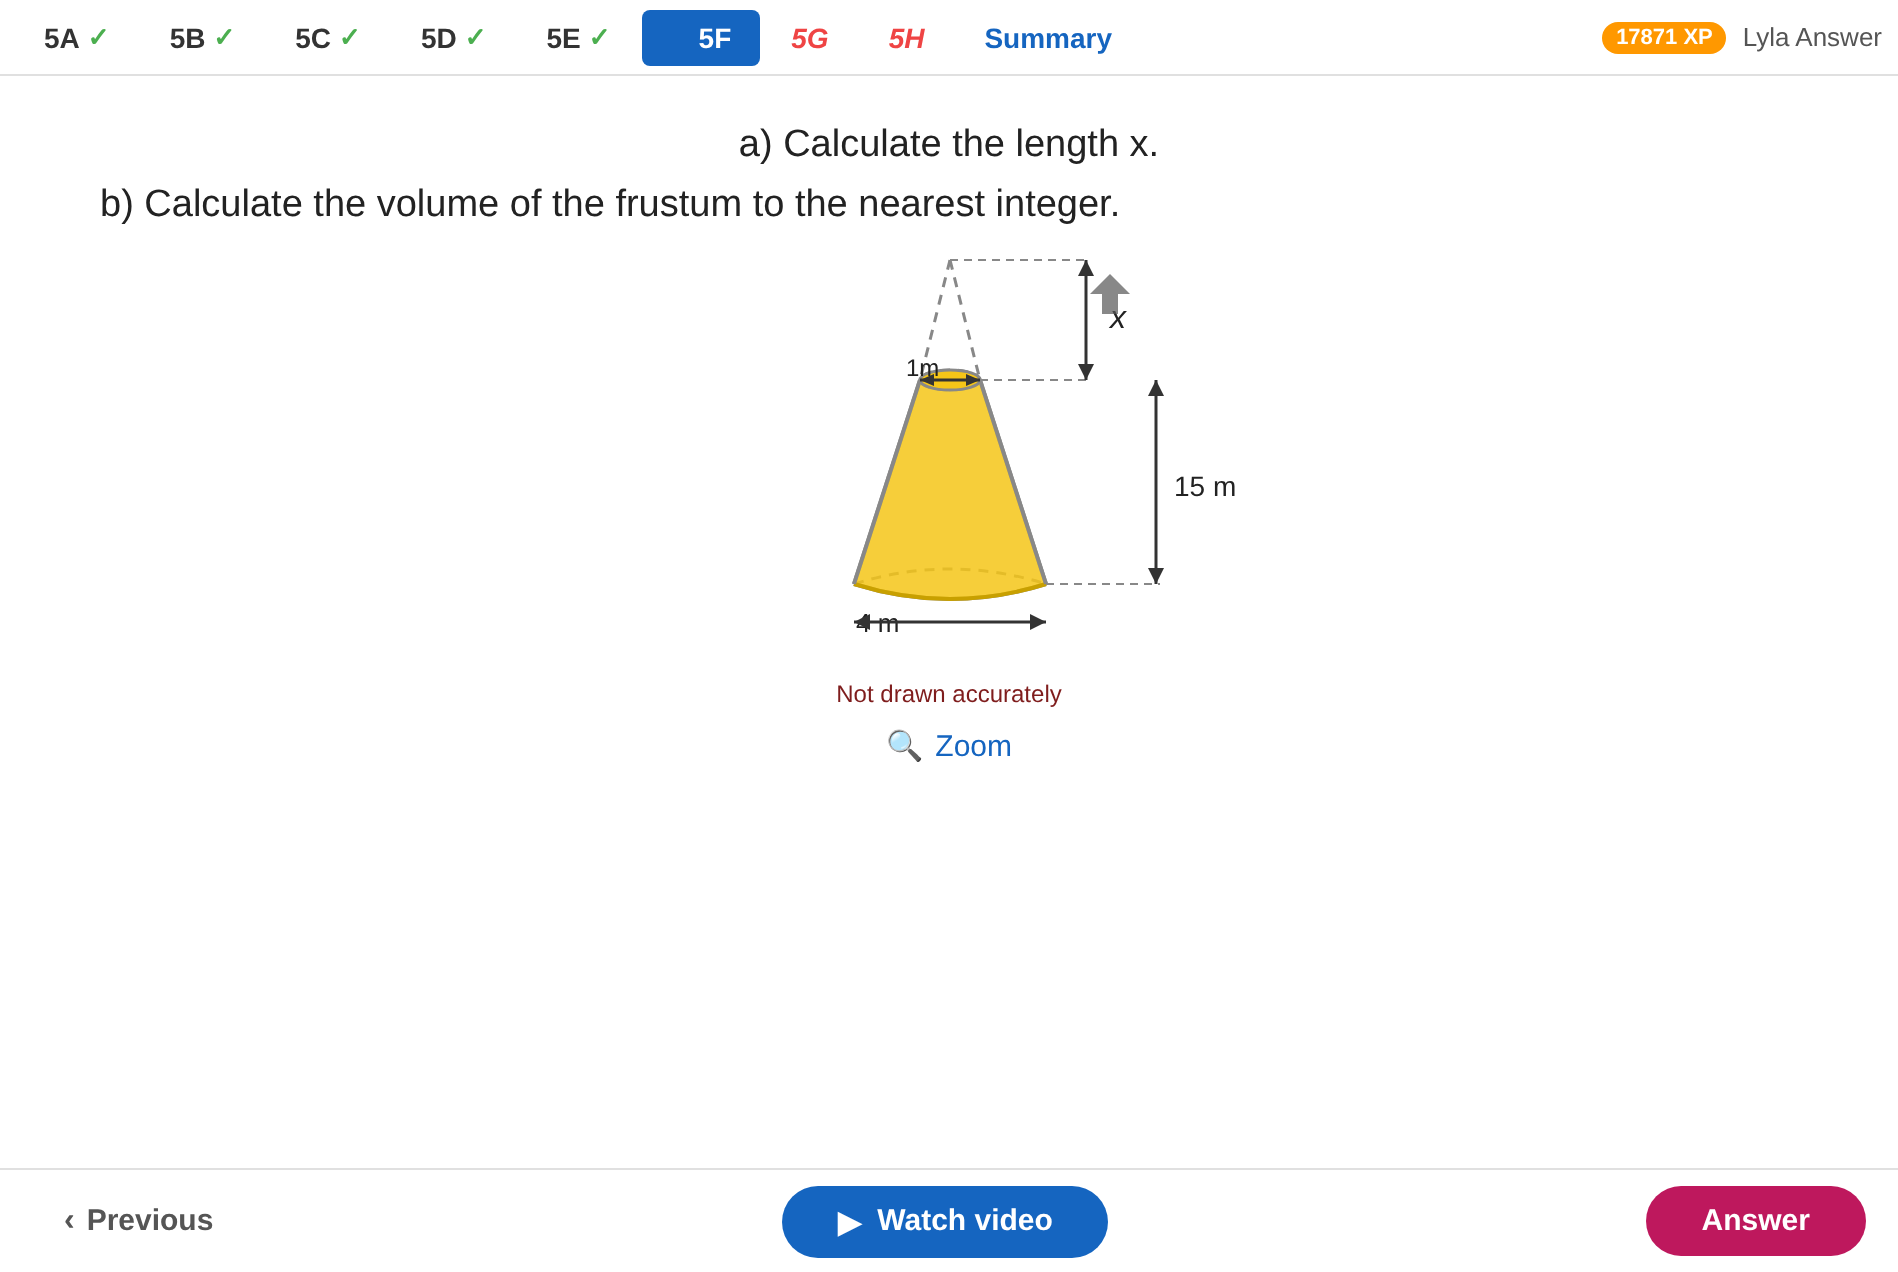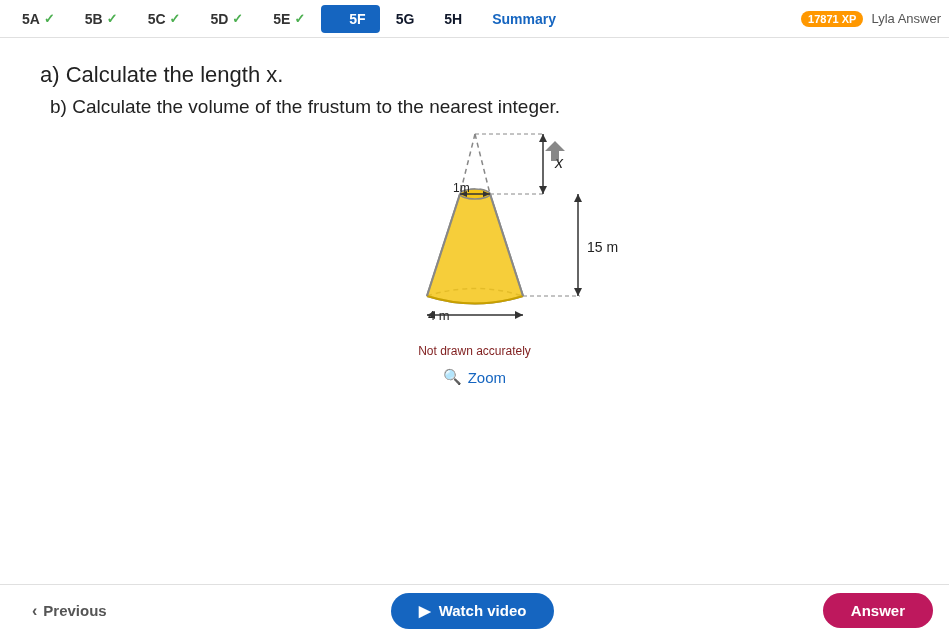--- a/index.html
+++ b/index.html
@@ -41,22 +41,23 @@
       color: #4caf50;
       font-size: 13px;
     }
     .nav-tab.active {
       background: #1565c0;
       color: #fff;
       border-radius: 4px;
       padding-left: 28px;
     }
     .nav-tab.inactive-plain {
-      color: #0f172a;
+      color: #ef4444;
       background: none;
+      font-style: italic;
     }
     .nav-tab.summary {
       color: #1565c0;
       font-weight: 600;
     }
     .xp-user {
       margin-left: auto;
       display: flex;
       align-items: center;
       gap: 8px;
@@ -84,23 +85,23 @@
 
     .question-text {
       font-size: 17px;
       color: #222;
       text-align: center;
       line-height: 1.5;
       margin-bottom: 18px;
     }
 
     .part-a {
-      font-size: 22px;
+      font-size: 19px;
       color: #222;
-      text-align: left;
+      text-align: center;
       margin-bottom: 8px;
     }
 
     .part-b {
       font-size: 19px;
       color: #222;
       text-align: left;
       margin-bottom: 8px;
       padding-left: 10px;
     }

